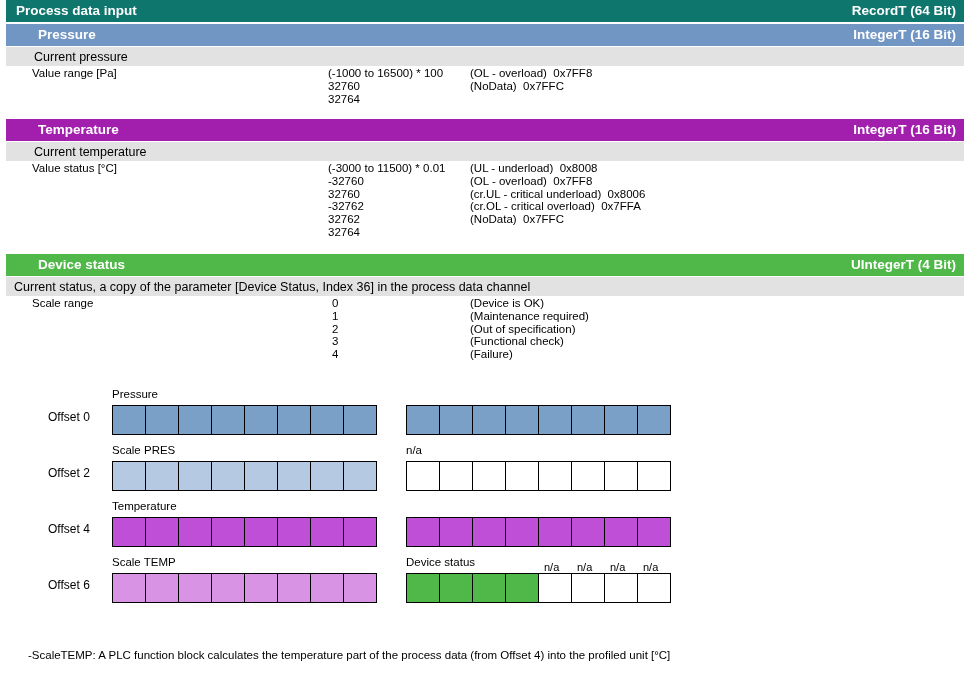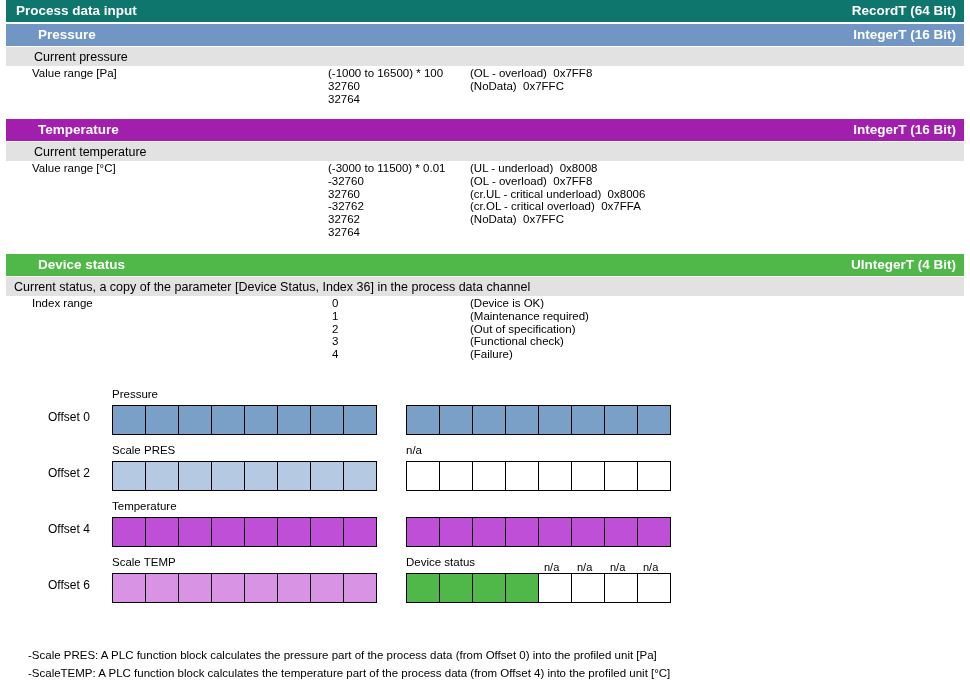--- a/index.html
+++ b/index.html
@@ -199,21 +199,21 @@
   </div>
 
   <div class="spacer-8"></div>
 
   <div class="bar bar-temp">
     <span class="left">Temperature</span>
     <span class="right">IntegerT (16 Bit)</span>
   </div>
   <div class="subbar">Current temperature</div>
   <div class="valblock" style="height:84px;">
-    <div class="vlabel">Value range [°C]</div>
+    <div class="vlabel">Value status [°C]</div>
     <div class="vcol1">
       <div class="vrow">(-3000 to 11500) * 0.01</div>
       <div class="vrow">-32760</div>
       <div class="vrow">32760</div>
       <div class="vrow">-32762</div>
       <div class="vrow">32762</div>
       <div class="vrow">32764</div>
     </div>
     <div class="vcol2">
       <div class="vrow"></div>
@@ -226,21 +226,21 @@
   </div>
 
   <div class="spacer-8"></div>
 
   <div class="bar bar-status">
     <span class="left">Device status</span>
     <span class="right">UIntegerT (4 Bit)</span>
   </div>
   <div class="subbar tight">Current status, a copy of the parameter [Device Status, Index 36] in the process data channel</div>
   <div class="valblock" style="height:72px;">
-    <div class="vlabel">Index range</div>
+    <div class="vlabel">Scale range</div>
     <div class="vcol1" style="left:326px;">
       <div class="vrow">0</div>
       <div class="vrow">1</div>
       <div class="vrow">2</div>
       <div class="vrow">3</div>
       <div class="vrow">4</div>
     </div>
     <div class="vcol2">
       <div class="vrow">(Device is OK)</div>
       <div class="vrow">(Maintenance required)</div>
@@ -359,17 +359,16 @@
           <span class="na">n/a</span>
         </div>
         <div class="cell c-white">
           <span class="na">n/a</span>
         </div>
       </div>
     </div>
   </div>
 
   <div class="footnotes">
-    <div>-Scale PRES: A PLC function block calculates the pressure part of the process data (from Offset 0) into the profiled unit [Pa]</div>
     <div>-ScaleTEMP: A PLC function block calculates the temperature part of the process data (from Offset 4) into the profiled unit [°C]</div>
   </div>
 
 </div>
 
 </body></html>

